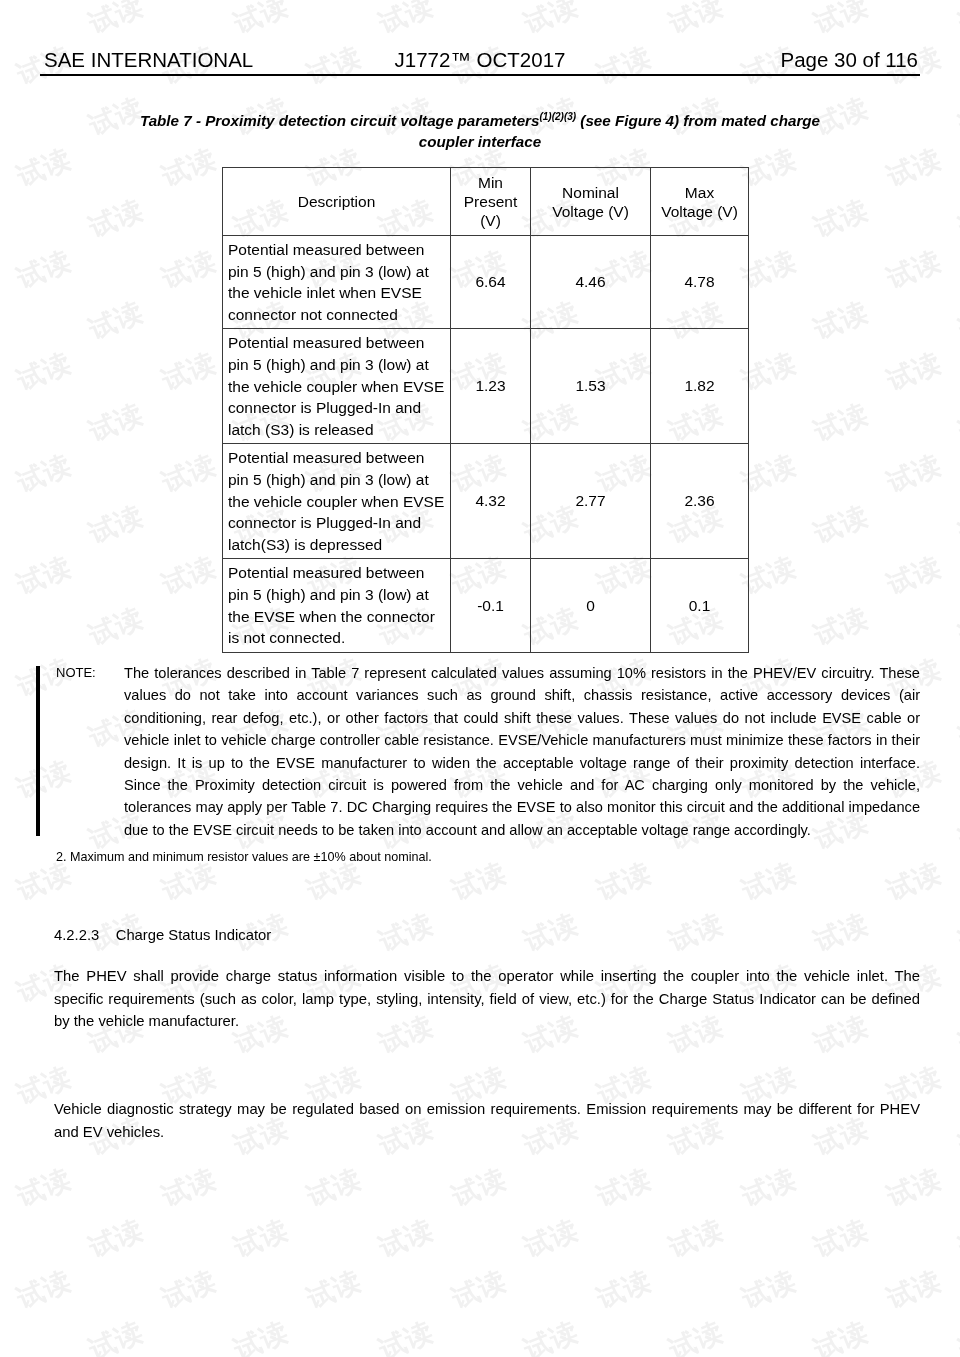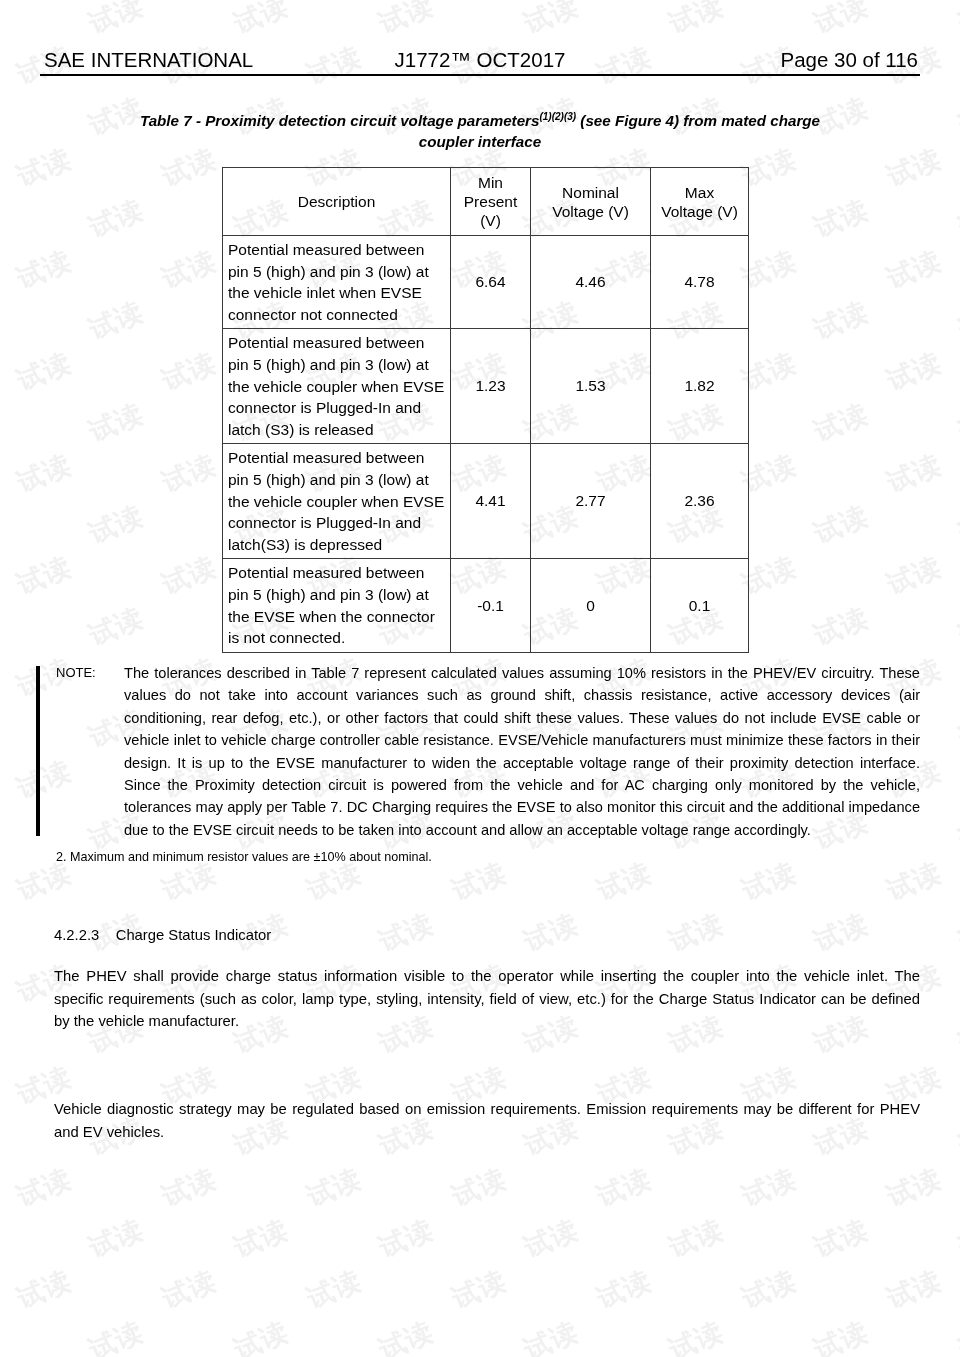--- a/index.html
+++ b/index.html
@@ -278,21 +278,21 @@
           <td class="num">4.78</td>
         </tr>
         <tr>
           <td class="desc">Potential measured between pin 5 (high) and pin 3 (low) at the vehicle coupler when EVSE connector is Plugged-In and latch (S3) is released</td>
           <td class="num">1.23</td>
           <td class="num">1.53</td>
           <td class="num">1.82</td>
         </tr>
         <tr>
           <td class="desc">Potential measured between pin 5 (high) and pin 3 (low) at the vehicle coupler when EVSE connector is Plugged-In and latch(S3) is depressed</td>
-          <td class="num">4.41</td>
+          <td class="num">4.32</td>
           <td class="num">2.77</td>
           <td class="num">2.36</td>
         </tr>
         <tr>
           <td class="desc">Potential measured between pin 5 (high) and pin 3 (low) at the EVSE when the connector is not connected.</td>
           <td class="num">-0.1</td>
           <td class="num">0</td>
           <td class="num">0.1</td>
         </tr>
       </tbody>

